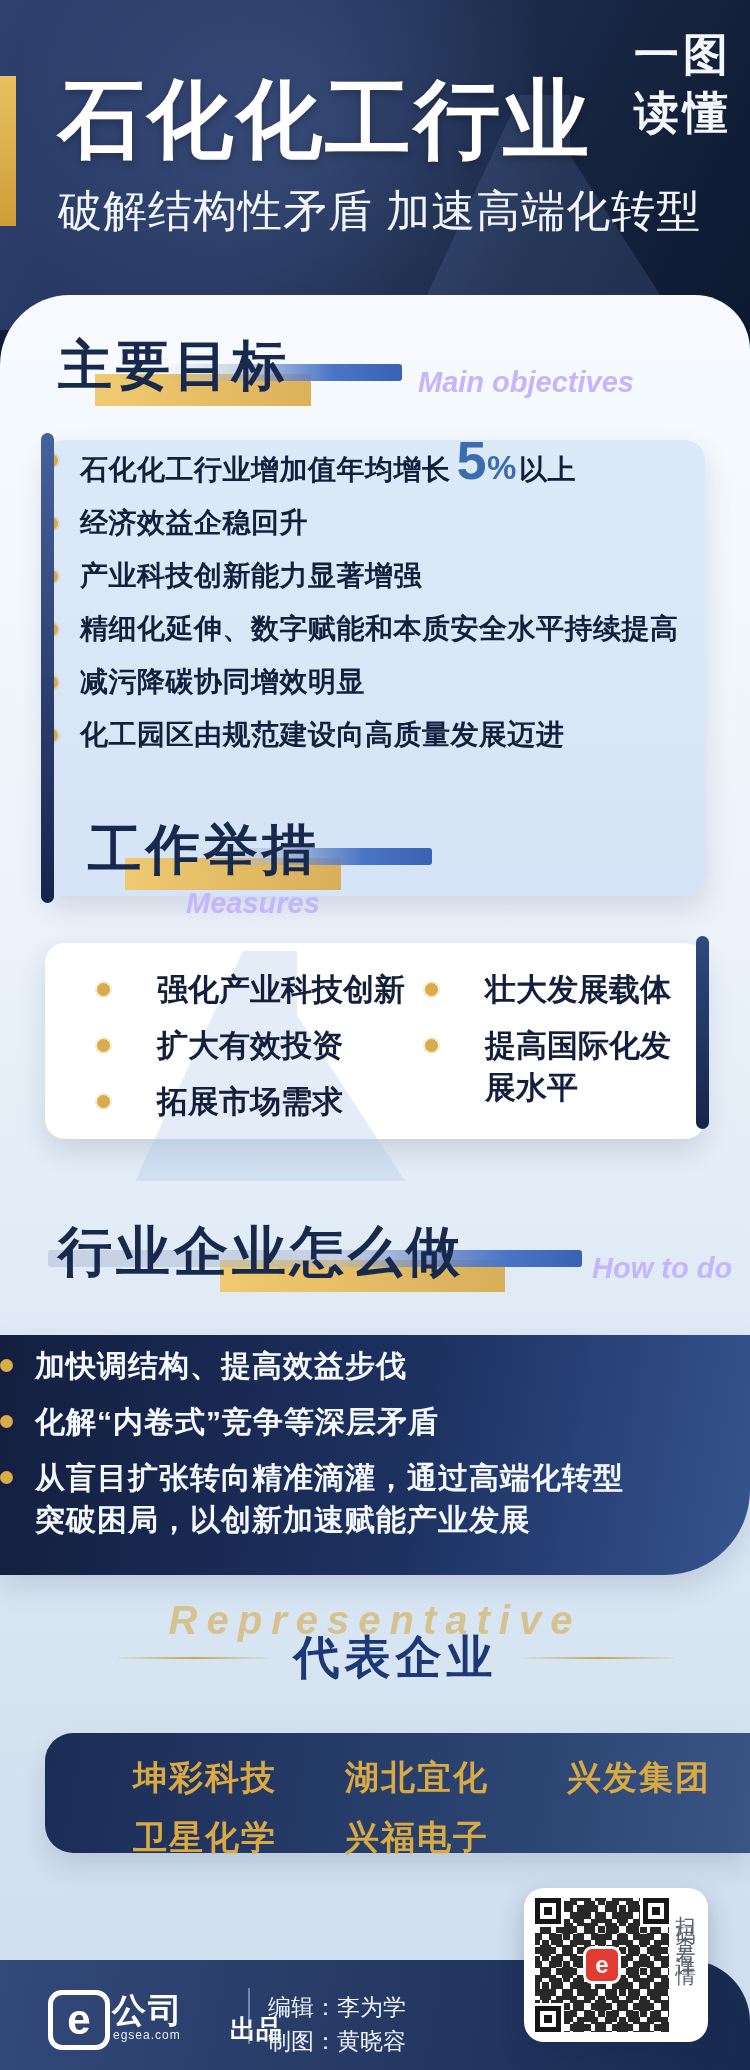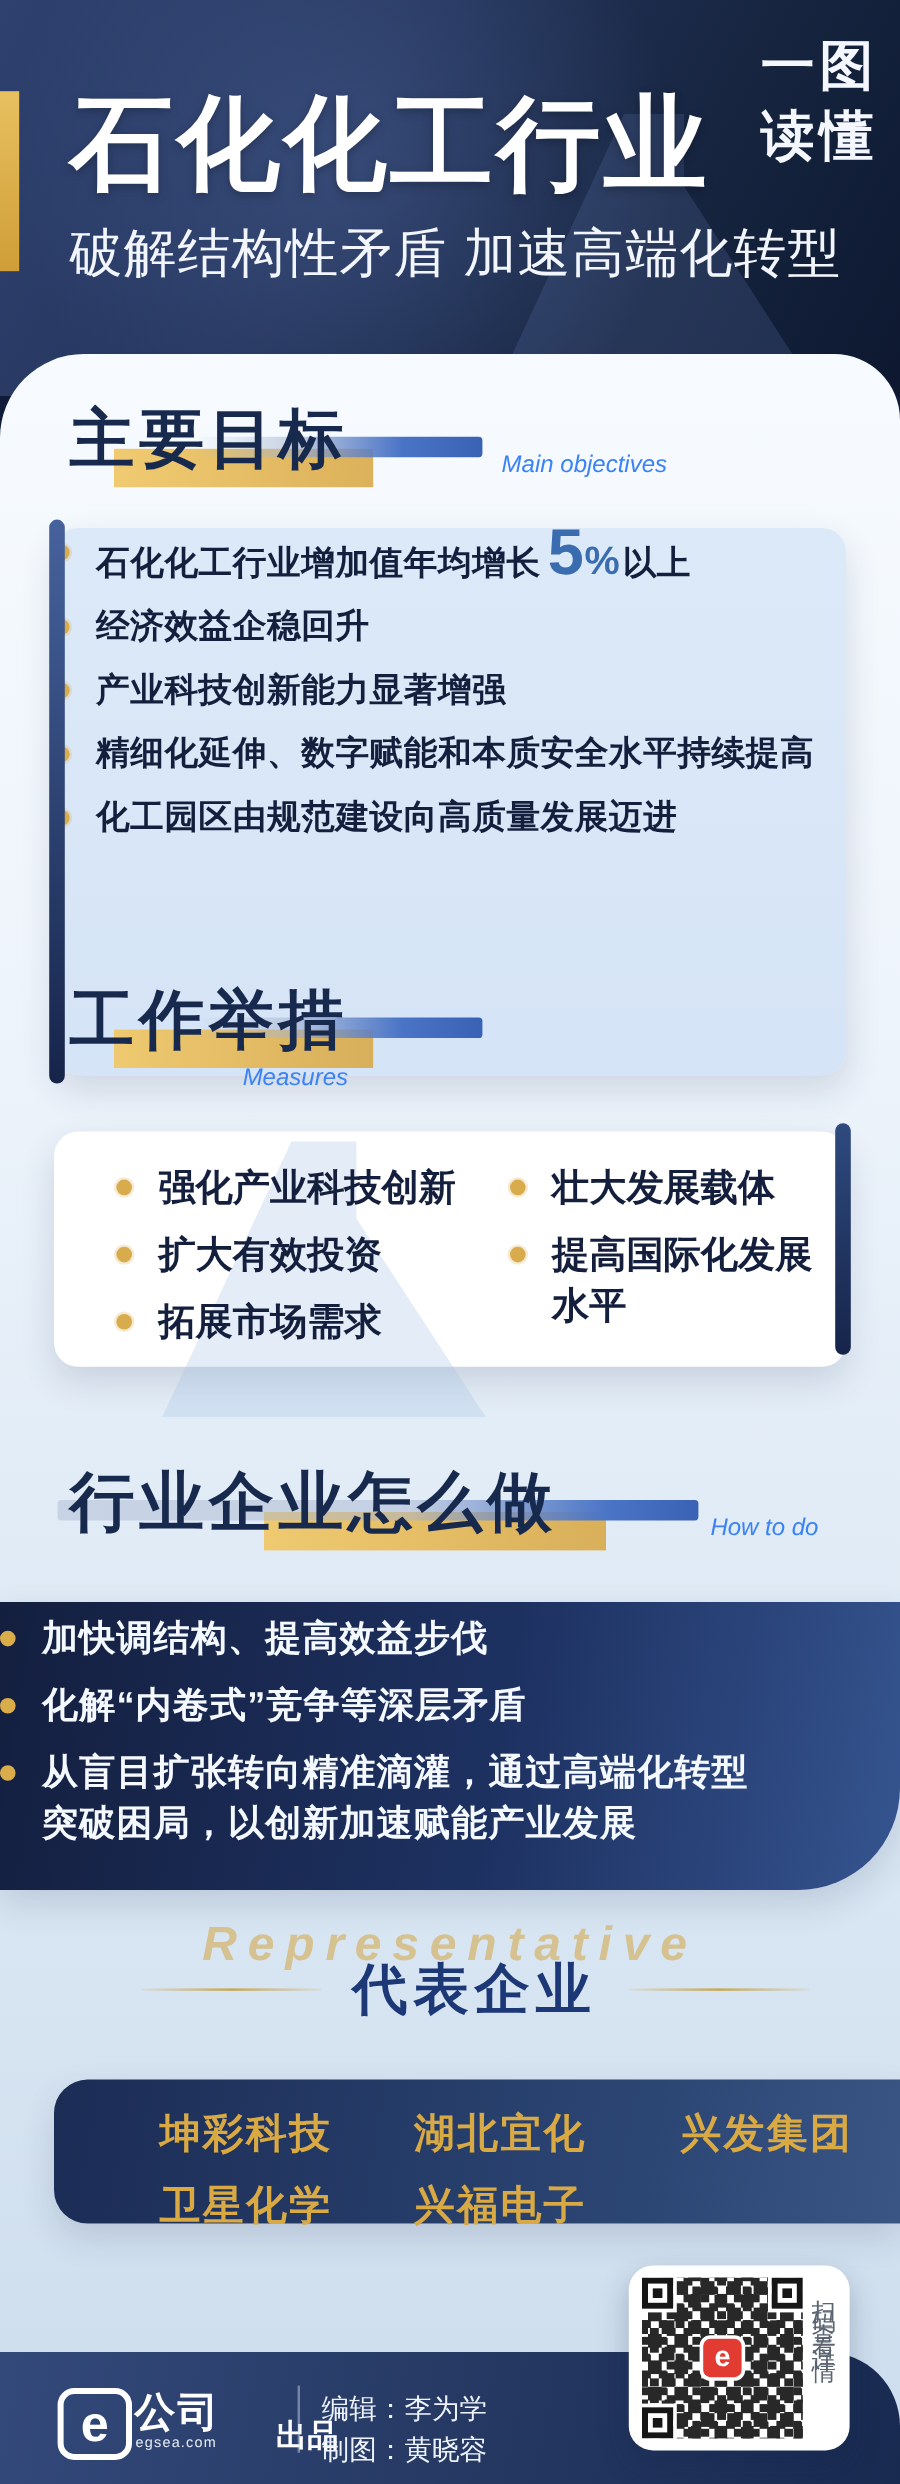--- a/index.html
+++ b/index.html
@@ -43,22 +43,22 @@
   .title-wrap h2{position:relative;z-index:3;margin:0;font-size:54px;font-weight:900;
     color:#18294e;letter-spacing:4px;white-space:nowrap;}
   .title-wrap .gold{position:absolute;left:16%;right:-9%;top:60%;height:44%;z-index:1;
     background:linear-gradient(90deg,rgba(240,200,105,.95),rgba(216,167,68,.88));}
   .title-wrap .dash{position:absolute;left:45%;top:46%;height:24%;z-index:2;border-radius:3px;
     width:calc(55% + 112px);
     background:linear-gradient(90deg,rgba(168,182,208,0),rgba(168,182,208,.55) 32%,#4a74c6 72%,#3a62b4);}
   .head-howto .title-wrap .dash{left:-10px;width:calc(100% + 128px);
     background:linear-gradient(90deg,rgba(168,182,208,.45),rgba(168,182,208,.5) 55%,#4a74c6 86%,#3a62b4);}
   .head-howto .title-wrap .gold{left:40%;right:-10%;}
-  .sec-en{margin-left:128px;margin-bottom:4px;color:#3b82f6;font-style:italic;
-    font-weight:400;font-size:20px;white-space:nowrap;}
+  .sec-en{margin-left:128px;margin-bottom:4px;color:#c4b5fd;font-style:italic;
+    font-weight:700;font-size:29px;white-space:nowrap;}
   
   .card{position:absolute;z-index:3;box-shadow:0 12px 28px rgba(27,43,80,.14);}
   .card-objectives{left:45px;top:440px;width:660px;height:456px;border-radius:20px;
     background:linear-gradient(180deg,#dcE9f8,#d5e4f6);}
   .card-objectives::before{content:"";position:absolute;left:-4px;top:-7px;bottom:-7px;width:13px;
     border-radius:8px;background:linear-gradient(180deg,#46629d,#16244a);}
   .card-measures{left:45px;top:943px;width:660px;height:196px;border-radius:20px;background:#ffffff;}
   .card-measures::after{content:"";position:absolute;right:-4px;top:-7px;bottom:10px;width:13px;
     border-radius:8px;background:linear-gradient(180deg,#2f4a7e,#16244a);}
   .flask-measures{position:absolute;left:90px;top:8px;width:270px;height:230px;
@@ -71,21 +71,21 @@
   ul.blist{list-style:none;margin:0;padding:0;}
   .blist li{display:flex;align-items:flex-start;}
   .dot{flex:0 0 auto;width:13px;height:13px;border-radius:50%;margin:14px 22px 0 0;
     background:#d8ab4c;box-shadow:0 0 0 2px rgba(216,171,76,.25);}
   .obj-list{padding:36px 18px 0 42px;}
   .obj-list li{margin-bottom:13px;}
   .obj-list .btext{font-size:28px;font-weight:700;color:#141f3d;line-height:40px;letter-spacing:.5px;}
   .big5{font-size:54px;font-weight:800;color:#3a6cb0;line-height:40px;font-style:normal;padding-left:6px;}
   .pct{font-size:33px;font-weight:800;color:#3a6cb0;padding-right:2px;}
   .meas-grid{display:grid;grid-template-columns:328px auto;padding:26px 10px 0 52px;position:relative;z-index:2;}
-  .meas-list li{margin-bottom:14px;}
+  .meas-list li{margin-bottom:14px;gap:25px;}
   .meas-list .btext{font-size:31px;font-weight:800;color:#141f3d;line-height:42px;max-width:250px;}
   .howto-list{padding:36px 30px 0 52px;}
   .howto-list li{margin-bottom:14px;max-width:660px;margin-top:10px;}
   .howto-list .dot{background:#d9ae4a;box-shadow:none;}
   .howto-list .btext{font-size:30px;font-weight:700;color:#f4f8ff;line-height:42px;letter-spacing:1px;max-width:600px;}
   
   .rep-head{position:absolute;left:0;top:1598px;width:750px;text-align:center;z-index:3;}
   .rep-en{color:rgba(214,180,106,.72);font-style:italic;font-weight:700;font-size:40px;
     letter-spacing:9px;margin-bottom:-16px;}
   .rep-title-row{display:flex;align-items:center;justify-content:center;gap:26px;margin-left:41px;}
@@ -168,20 +168,24 @@
       <li>
         <span class="dot"></span>
         <span class="btext">产业科技创新能力显著增强</span>
       </li>
       <li>
         <span class="dot"></span>
         <span class="btext">精细化延伸、数字赋能和本质安全水平持续提高</span>
       </li>
       <li>
         <span class="dot"></span>
+        <span class="btext">减污降碳协同增效明显</span>
+      </li>
+      <li>
+        <span class="dot"></span>
         <span class="btext">化工园区由规范建设向高质量发展迈进</span>
       </li>
     </ul>
   </div>
 
   <section class="sec-head head-measures">
     <div class="title-wrap">
       <span class="gold"></span>
       <span class="dash"></span>
       <h2>工作举措</h2>

